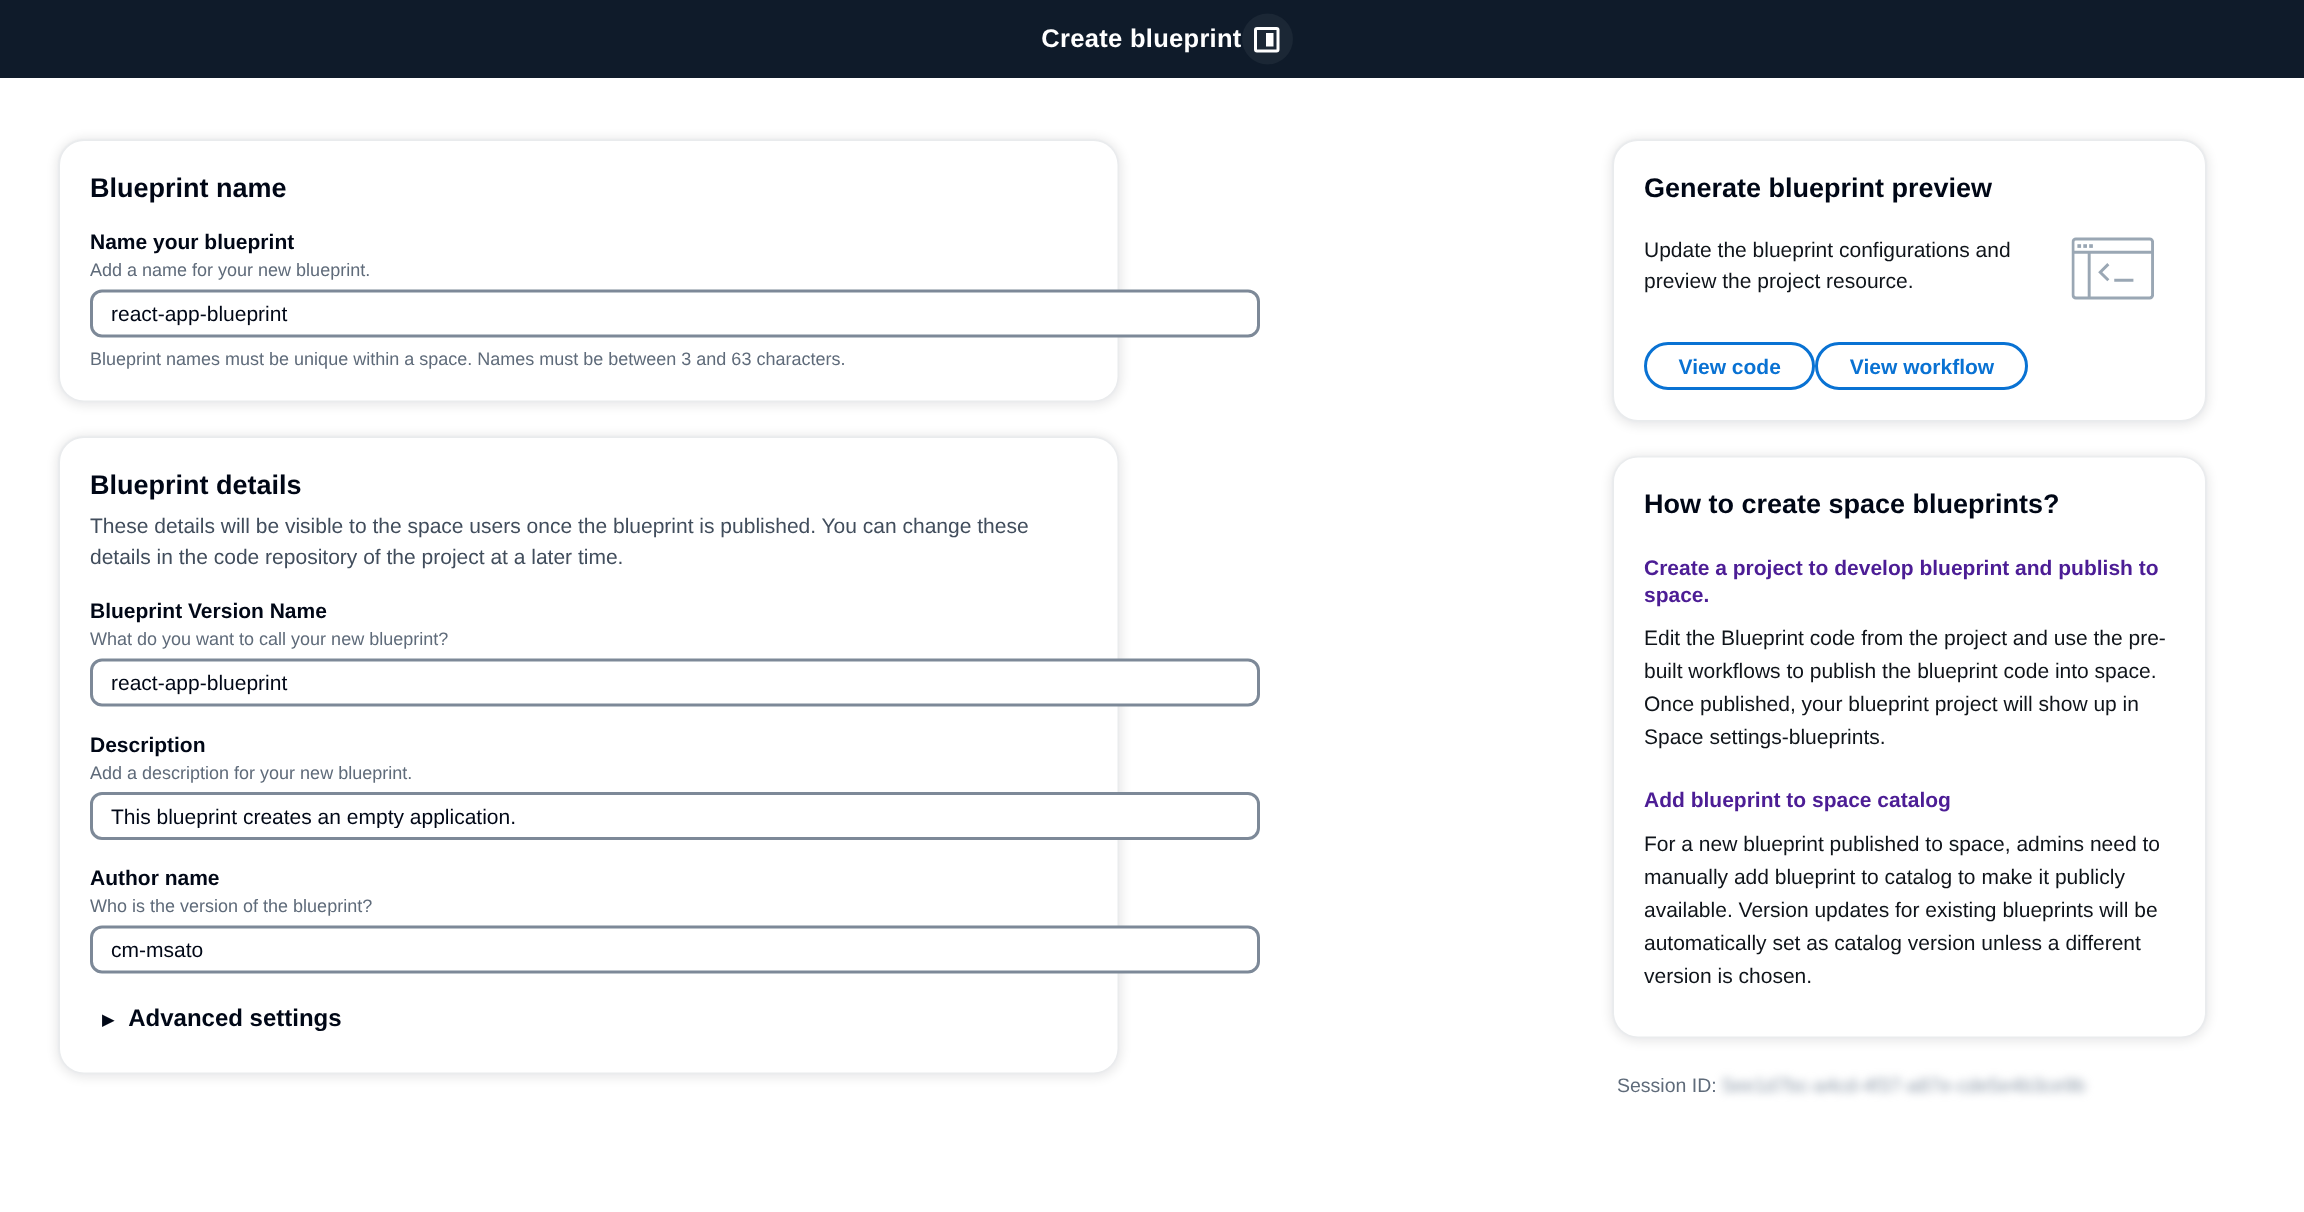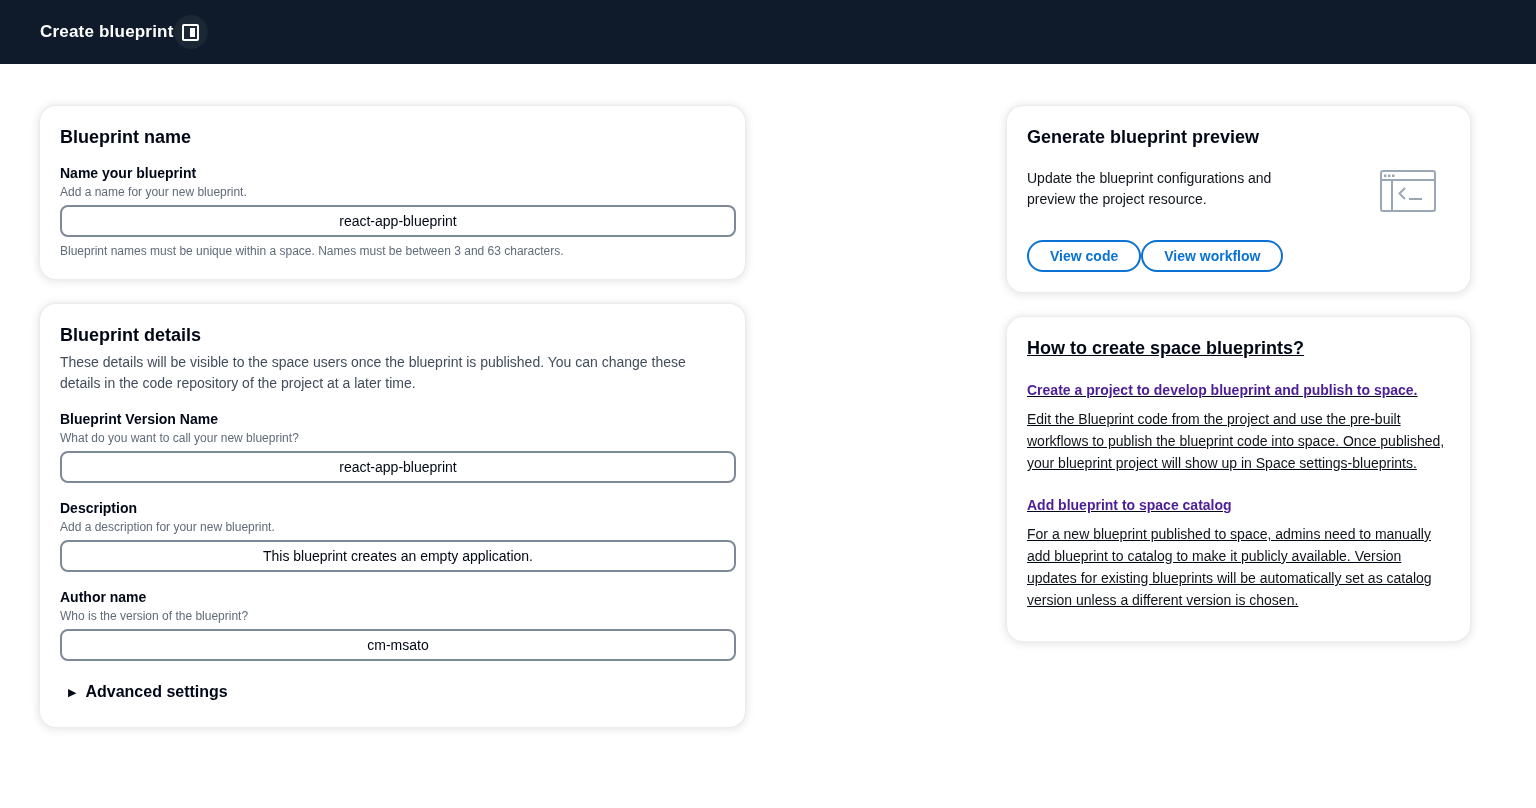--- a/index.html
+++ b/index.html
@@ -1,63 +1,63 @@
 <!DOCTYPE html>
 <html><head>
 <meta charset="utf-8">
 <style>
   * { margin: 0; padding: 0; box-sizing: border-box; }
   html, body { width: 1536px; height: 808px; background: #ffffff;
     font-family: "Liberation Sans", sans-serif; color: #000716; overflow: hidden; }
 
   
   .app-header {
-    height: 64px; background: #0f1b2a; display: flex; align-items: center;
-    justify-content: flex-start; padding: 0 14px 0 40px;
+    height: 52px; background: #0f1b2a; display: flex; align-items: center;
+    justify-content: center; padding: 0 14px 0 40px;
   }
   .app-header h1 { color: #ffffff; font-size: 17px; font-weight: 700; letter-spacing: .2px; }
   .panel-toggle {
     width: 34px; height: 34px; border-radius: 50%; border: none; cursor: pointer;
     background: #1b2735; display: flex; align-items: center; justify-content: center;
     margin-right: 6px;
   }
   .panel-icon {
     position: relative; width: 17px; height: 17px;
     border: 2px solid #ffffff; border-radius: 2px; display: inline-block;
   }
   .panel-icon::after {
     content: ""; position: absolute; top: 2px; right: 2px; bottom: 2px;
     width: 5px; background: #ffffff;
   }
 
   
   .page { display: flex; justify-content: space-between; padding: 42px 66px 0 40px; }
   .col-left  { width: 705px; }
-  .col-right { width: 463px; }
+  .col-right { width: 394px; }
 
   
   .card {
     background: #ffffff; border-radius: 16px; padding: 20px;
     box-shadow: 0 0 1px 1px #e9ebed, 0 1px 8px 2px rgba(0,7,22,0.10);
     margin-bottom: 25px;
   }
   .card h2 { font-size: 18px; font-weight: 700; color: #000716; line-height: 22px; }
   .card .card-desc {
     font-size: 14px; color: #414d5c; line-height: 21px; margin-top: 6px; max-width: 660px;
   }
 
   
   .field { margin-top: 16px; }
   .field-label { display: block; font-size: 14px; font-weight: 700; color: #000716; line-height: 18px; }
   .field-desc  { font-size: 12px; color: #5f6b7a; line-height: 16px; margin-top: 2px; }
   .text-input {
-    display: block; width: 676px; height: 32px; margin-top: 5px;
+    display: block; width: 780px; height: 32px; margin-top: 5px;
     border: 2px solid #7d8998; border-radius: 8px; padding: 4px 12px;
     font-family: "Liberation Sans", sans-serif; font-size: 14px; color: #000716;
-    background: #ffffff; outline: none; text-align: center;
+    background: #ffffff; outline: none;
   }
   .field-constraint { font-size: 12px; color: #5f6b7a; line-height: 16px; margin-top: 6px; }
 
   .expandable {
     margin-top: 22px; margin-bottom: 6px; display: flex; align-items: center; gap: 9px;
     cursor: pointer; background: none; border: none; padding: 0 0 0 8px;
     font-family: "Liberation Sans", sans-serif;
   }
   .caret { font-size: 11px; color: #000716; line-height: 1; }
   .expandable .exp-label { font-size: 16px; font-weight: 700; color: #000716; }
@@ -70,21 +70,21 @@
   .btn-outline {
     border: 2px solid #0972d3; color: #0972d3; background: #ffffff; cursor: pointer;
     font-family: "Liberation Sans", sans-serif; font-size: 14px; font-weight: 700;
     border-radius: 18px; height: 32px; padding: 0 21px; line-height: 28px;
   }
 
   
   .help-section { margin-top: 22px; }
   .help-section h3 { font-size: 14px; font-weight: 700; color: #4c1d95; line-height: 18px; }
   .help-section p { font-size: 14px; color: #0f141a; line-height: 22px; margin-top: 9px; }
-  .help-card { padding-bottom: 30px; text-decoration: underline; }
+  .help-card { padding-bottom: 30px; }
 
   
   .session-row { margin-top: 12px; padding-left: 2px; font-size: 13px; color: #5f6b7a; }
   .blurred { filter: blur(3px); user-select: none; color: #8c99a8; }
 </style>
 </head>
 <body>
 
 <header class="app-header">
   <h1>Create blueprint</h1>
@@ -167,15 +167,19 @@
         <h3>Create a project to develop blueprint and publish to space.</h3>
         <p>Edit the Blueprint code from the project and use the pre-built workflows to publish the blueprint code into space. Once published, your blueprint project will show up in Space settings-blueprints.</p>
       </div>
 
       <div class="help-section">
         <h3>Add blueprint to space catalog</h3>
         <p>For a new blueprint published to space, admins need to manually add blueprint to catalog to make it publicly available. Version updates for existing blueprints will be automatically set as catalog version unless a different version is chosen.</p>
       </div>
     </section>
 
+    <div class="session-row">
+      <span>Session ID:</span>
+      <span class="blurred">5ee1d7bc-a4cd-4f37-a87e-cde5e4b3ce9b</span>
+    </div>
 
   </div>
 </main>
 
 </body></html>

